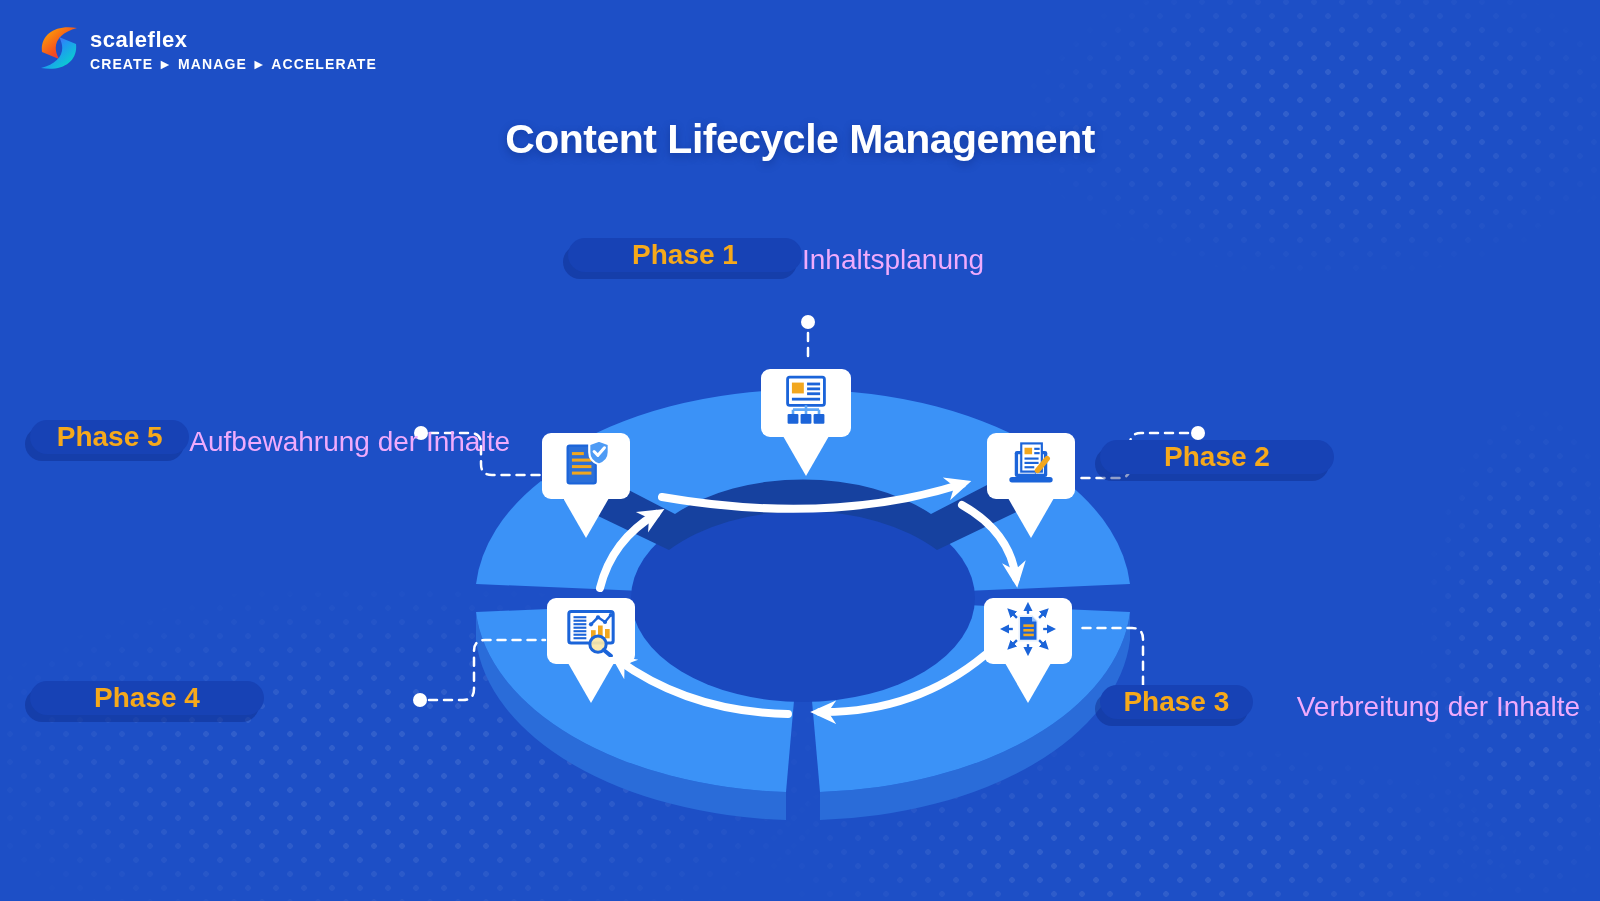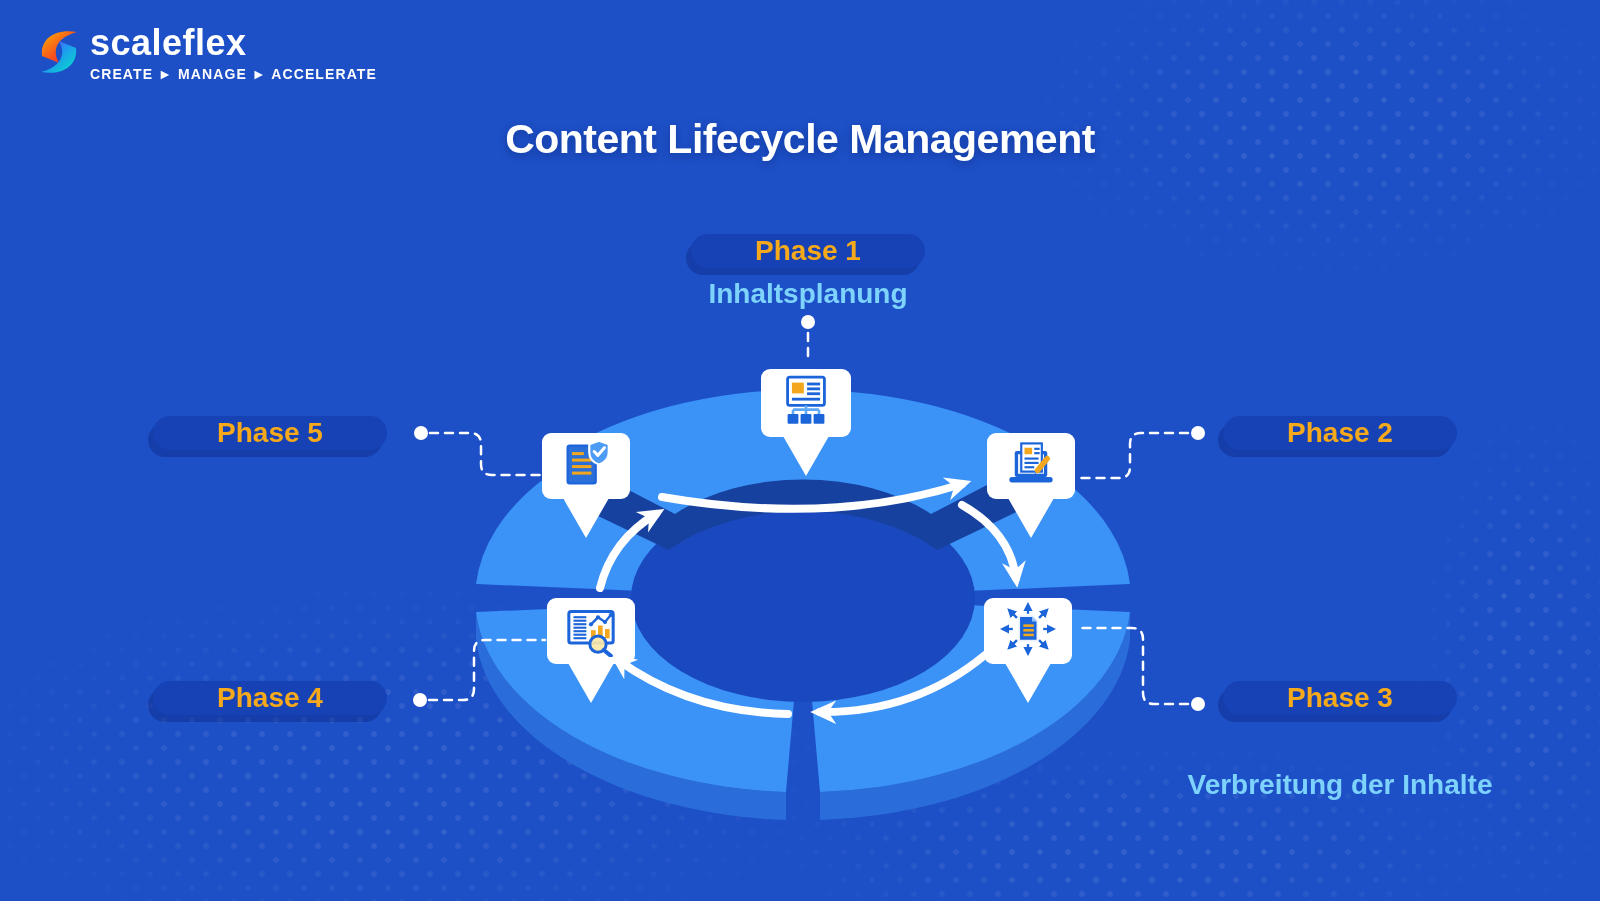--- a/index.html
+++ b/index.html
@@ -22,46 +22,46 @@
             mask-image:radial-gradient(ellipse at center, #000 25%, transparent 72%);
   }
   .dots-tr { left:1020px; top:-40px;  width:620px; height:320px; }
   .dots-r  { left:1420px; top:400px;  width:220px; height:520px; }
   .dots-bl { left:-60px;  top:580px;  width:900px; height:380px; }
   .dots-b  { left:760px;  top:740px;  width:760px; height:220px; }
 
   
   .logo { position:absolute; left:38px; top:25px; display:flex; align-items:center; gap:10px; }
   .logo-text-col { display:flex; flex-direction:column; }
-  .logo-name { font-size:36px; font-weight:bold; letter-spacing:.5px; line-height:1; }
+  .logo-name { font-size:22px; font-weight:bold; letter-spacing:.5px; line-height:1; }
   .logo-tagline { font-size:14px; font-weight:bold; letter-spacing:1.1px; margin-top:5px; white-space:nowrap; }
 
   
   .page-title {
     position:absolute; left:0; top:116px; width:1600px;
     text-align:center; font-size:41px; font-weight:bold; letter-spacing:-.5px;
     text-shadow:0 3px 8px rgba(0,25,90,.35);
   }
 
   
   svg.diagram { position:absolute; left:0; top:0; width:1600px; height:901px; }
 
   
-  .phase-block { position:absolute; width:480px; display:flex; flex-direction:column; align-items:center;text-align:center; }
+  .phase-block { position:absolute; width:480px; display:flex; flex-direction:row; align-items:center;text-align:center; }
   .phase-pill {
     width:234px; height:34px; border-radius:17px;
     background:#1742B5;
     box-shadow:-5px 7px 0 rgba(14,42,136,.45);
     display:flex; align-items:center; justify-content:center;
   }
   .phase-pill span { font-size:28px; font-weight:bold; color:#F6A91B; line-height:1; }
-  .phase-name { margin-top:10px; font-size:28px; font-weight:bold; color:#7dd3fc; white-space:nowrap; }
+  .phase-name { margin-top:10px; font-size:28px; font-weight:normal; color:#f0abfc; white-space:nowrap; }
 
   .pb-1 { left:568px;  top:234px; }
-  .pb-2 { left:1100px; top:416px; }
+  .pb-2 { left:1100px; top:440px; }
   .pb-3 { left:1100px; top:681px;gap:44px; }
   .pb-4 { left:30px;   top:681px; }
   .pb-5 { left:30px;   top:416px; }
 
   
   .bubble { position:absolute; display:flex; flex-direction:column; align-items:center; }
   .bubble-box {
     background:#fff; border-radius:9px;
     display:flex; align-items:center; justify-content:center;
   }
@@ -176,20 +176,21 @@
 </div>
 <div class="phase-block pb-4">
   <div class="phase-pill">
       <span>Phase 4</span>
     </div>
 </div>
 <div class="phase-block pb-5">
   <div class="phase-pill">
       <span>Phase 5</span>
     </div>
+  <div class="phase-name">Aufbewahrung der Inhalte</div>
 </div>
 
 <div class="bubble bub-1">
   <div class="bubble-box">
     <span>
       <svg width="52" height="52" viewBox="0 0 48 48">
         <rect x="7" y="2" width="34" height="26" rx="2" fill="#fff" stroke="#1B64D9" stroke-width="2.6"></rect>
         <rect x="11" y="7" width="11" height="10" fill="#F2A71E"></rect>
         <rect x="25" y="7" width="12" height="2.6" fill="#1B64D9"></rect>
         <rect x="25" y="11.5" width="12" height="2.6" fill="#1B64D9"></rect>

